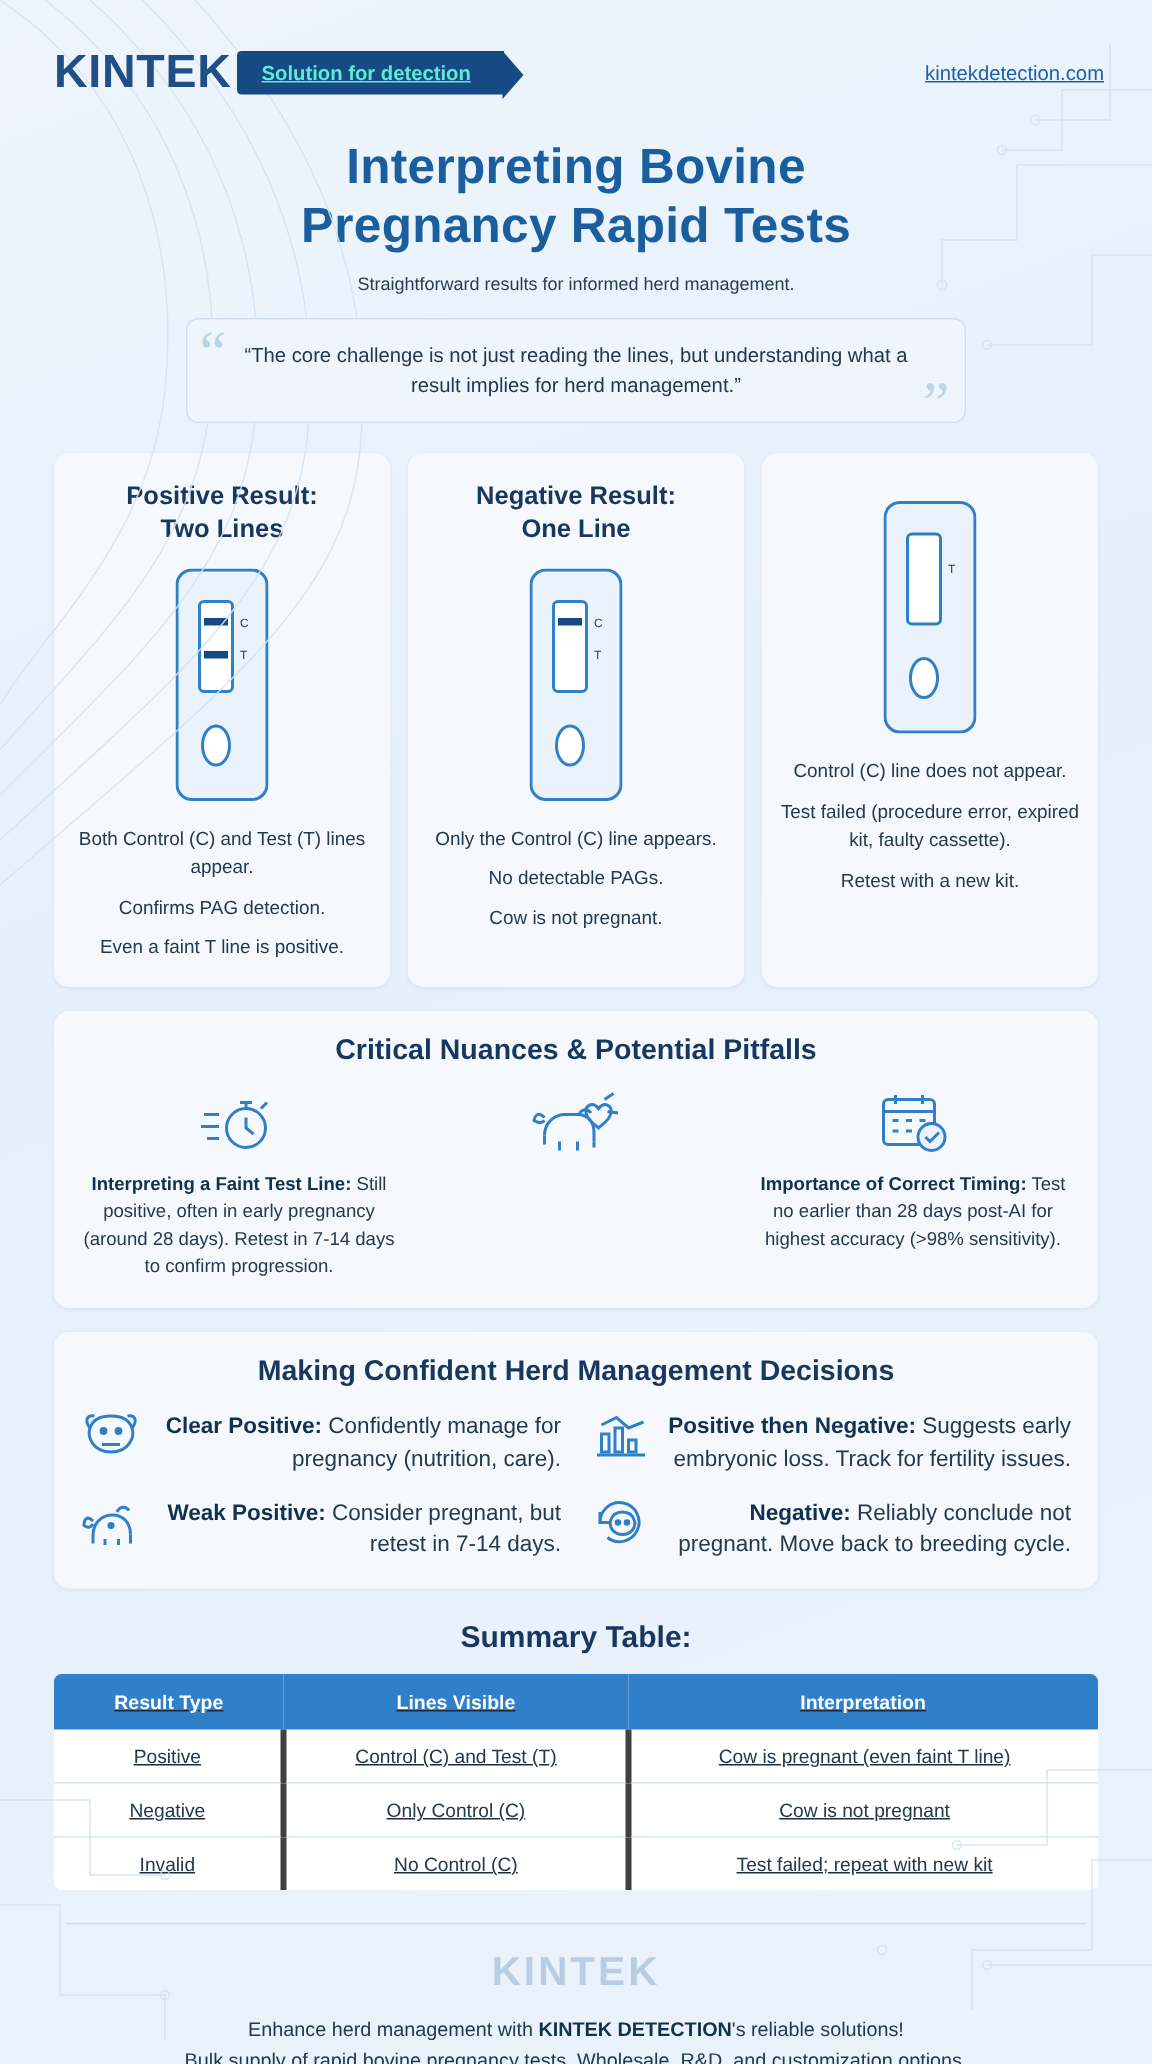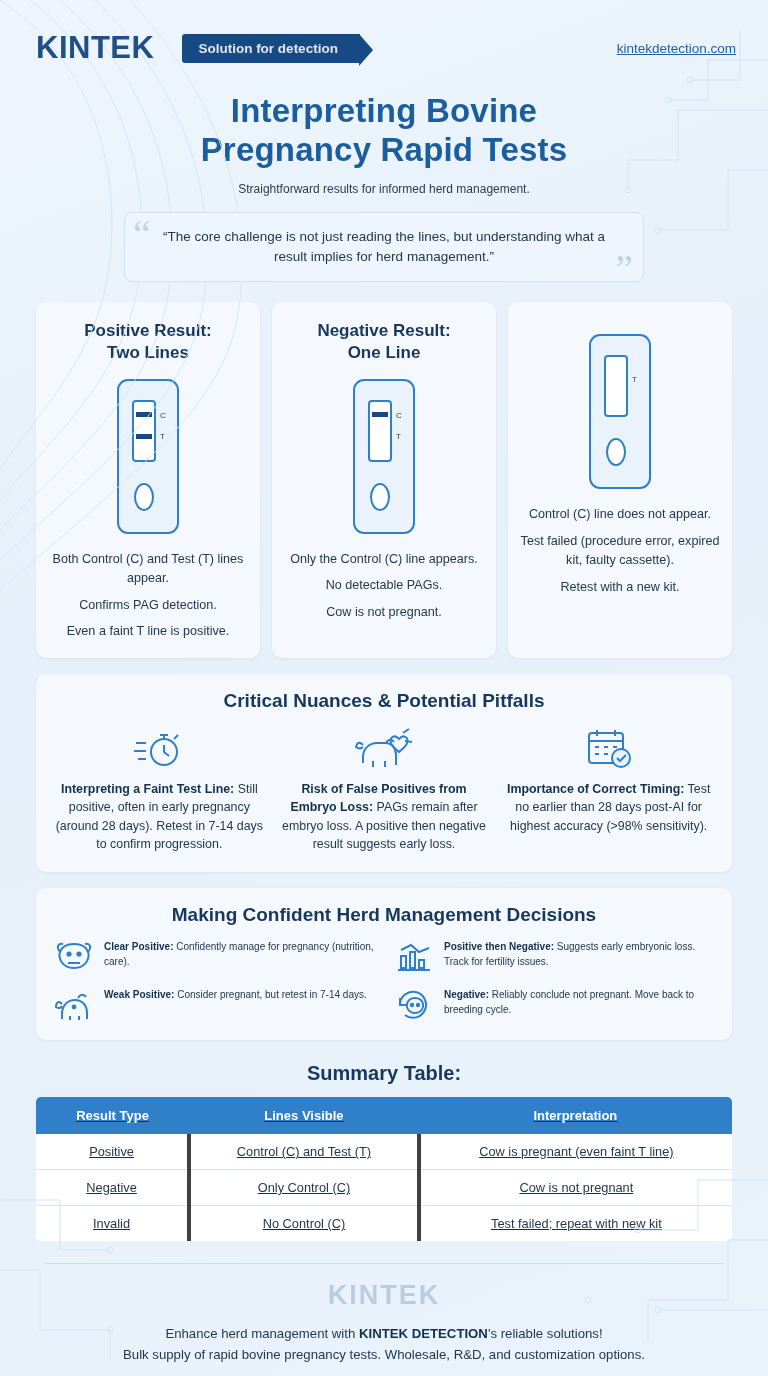--- a/index.html
+++ b/index.html
@@ -26,26 +26,27 @@
     display:flex; align-items:center; justify-content:space-between;
     padding: 30px 32px 0 36px;
   }
   .brand { display:flex; align-items:center; }
   .brand-name {
     font-size: 31px; font-weight: bold; letter-spacing: 0.5px;
     color:#1f4f86;
   }
   .brand-tag {
     position: relative;
-    margin-left: 28px;
+    margin-left: 4px;
     background:#164a85;
-    color:#e5e5e5;
+    color:#5eead4;
     font-size: 13.5px; font-weight: bold;
     padding: 7px 22px 7px 16px;
     border-radius: 3px 0 0 3px;
+    text-decoration: underline;
   }
   .brand-tag:after {
     content:""; position:absolute; right:-13px; top:0;
     border-left: 14px solid #164a85;
     border-top: 16px solid transparent;
     border-bottom: 16px solid transparent;
   }
   .site-link {
     font-size: 13.5px; color:#1f5fa8; text-decoration: underline;
   }
@@ -107,21 +108,21 @@
   .nuance { flex:1; text-align:center; }
   .nuance .ico { height: 46px; display:flex; align-items:center; justify-content:center; margin-bottom:8px;}
   .nuance-text { font-size: 12.4px; line-height:1.5; color:#24394f; }
   .nuance-text b { color:#12304f; }
 
   
   .dec-grid { display:flex; gap: 20px; margin-top: 14px; }
   .dec-col { flex:1; display:flex; flex-direction:column; gap: 14px; }
   .dec-item { display:flex; gap: 10px; align-items:flex-start; }
   .dec-ico { width: 40px; flex:0 0 40px; display:flex; align-items:center; justify-content:center; }
-  .dec-text { font-size:10px; line-height:1.45; color:#24394f; }
+  .dec-text { font-size:15px; line-height:1.45; color:#24394f;text-align:right; }
   .dec-text b { color:#12304f; }
 
   
   .sum-title { text-align:center; font-size:20px; font-weight:bold; color:#17375e; margin-top: 22px; }
   table.summary {
     margin: 12px 36px 0; width: calc(100% - 72px);
     border-collapse: collapse;
     background:#fff;
     font-size:12.8px;
     border-radius:5px; overflow:hidden;text-decoration:underline;
@@ -289,23 +290,20 @@
         <div class="ico">
           <svg width="62" height="44" viewBox="0 0 62 44" fill="none" stroke="#2f7fc9" stroke-width="2">
             <path d="M10 30 c0 -9 7 -14 14 -14 h8 c7 0 11 5 11 12 v6"></path>
             <path d="M10 30 v6 M20 34 v6 M32 34 v6 M43 34 v4"></path>
             <path d="M10 18 c-4 -4 -6 -2 -7 2 c3 2 5 2 7 0"></path>
             <path d="M33 16 c2 -4 6 -4 8 -1"></path>
             <path d="M46 12 c4 -5 10 -2 8 4 c-1 4 -6 7 -8 9 c-2 -2 -7 -5 -8 -9 c-2 -6 4 -9 8 -4z"></path>
             <path d="M50 6 l6 -4 M52 14 l7 1"></path>
           </svg>
         </div>
-        <div class="nuance-text">
-          <b>Risk of False Positives from Embryo Loss:</b><span> PAGs remain after embryo loss. A positive then negative result suggests early loss.</span>
-        </div>
       </div>
 
       <div class="nuance">
         <div class="ico">
           <svg width="52" height="44" viewBox="0 0 52 44" fill="none" stroke="#2f7fc9" stroke-width="2">
             <rect x="6" y="6" width="34" height="30" rx="3"></rect>
             <path d="M6 14 h34"></path>
             <path d="M14 3 v6 M32 3 v6"></path>
             <path d="M12 20 h4 M21 20 h4 M30 20 h4 M12 27 h4 M21 27 h4"></path>
             <circle cx="38" cy="31" r="9" fill="#eaf3fb"></circle>

